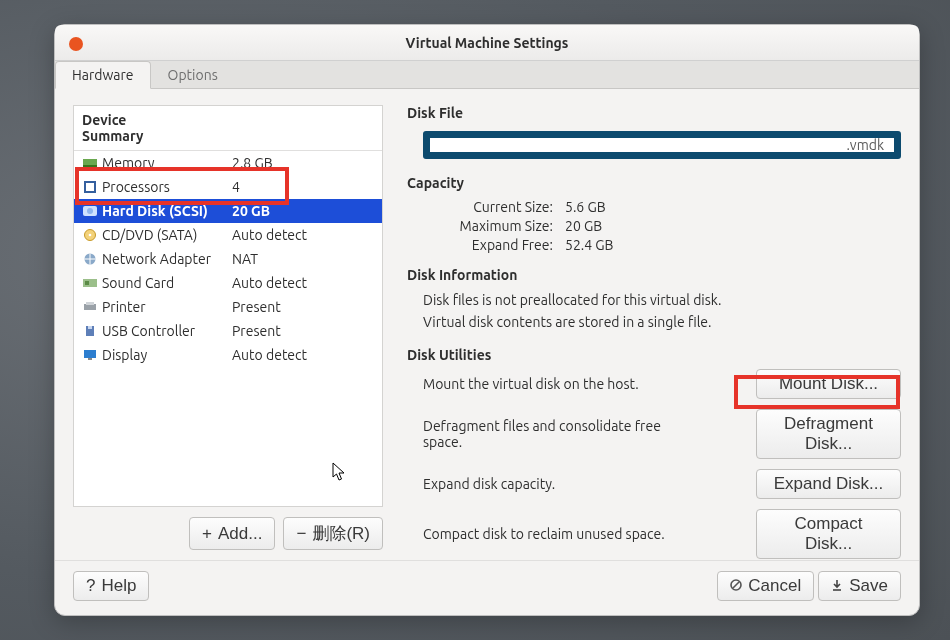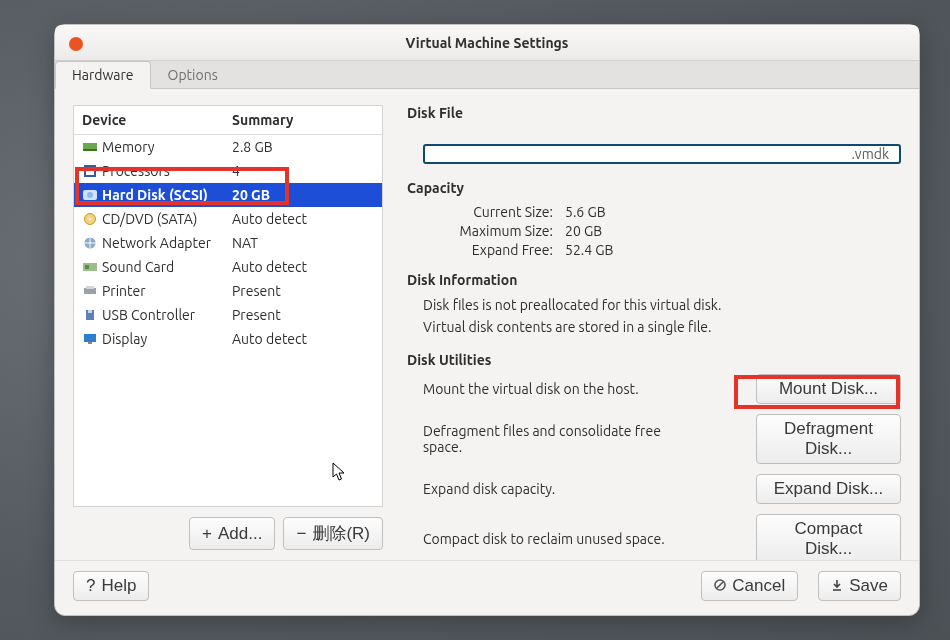--- a/index.html
+++ b/index.html
@@ -57,20 +57,21 @@
   .left-col { width: 310px; display: flex; flex-direction: column; position: relative;}
   .right-col { flex: 1; display: flex; flex-direction: column; position: relative;}
 
   .device-list {
     border: 1px solid #d4d3d1; background: #fff; height: 440px;
     overflow: hidden;
   }
   .device-header {
     display: flex; font-weight: bold; padding: 6px 8px;
     border-bottom: 1px solid #e0dfde;
+    flex-direction: column;
   }
   .col-dev { width: 150px; }
   .col-sum { flex: 1; }
 
   .dev-row {
     display: flex; align-items: center; padding: 3px 8px;
     line-height: 18px; cursor: pointer;
   }
   .dev-row .ic { width: 16px; height: 14px; margin-right: 4px; display:inline-flex; align-items:center; justify-content:center;}
   .dev-row .name { width: 130px; }
@@ -83,42 +84,42 @@
     background: linear-gradient(#fdfdfd,#ececec);
     border: 1px solid #c0bfbd; border-radius: 4px;
     padding: 4px 12px; font-size: 17px; color: #3a3a3a;
     cursor: pointer; display: inline-flex; align-items: center; gap: 6px;
     min-height: 24px;
   }
 
   
   .section-heading { font-weight: bold; margin-bottom: 6px; }
   .disk-file-box {
-    display: flex; align-items: center; background: #fff; border: 2px solid #0c4a6e;
+    display: flex; align-items: center; background: #fff; border: 7px solid #0c4a6e;
     border-radius: 3px; height: 28px; padding: 0 10px;
-    color: #5a5a5a; justify-content: flex-end; margin: 17px 0 16px 16px;
+    color: #5a5a5a; justify-content: flex-end; margin: 4px 0 16px 16px;
   }
   .capacity-grid {
     display: grid; grid-template-columns: 130px auto; row-gap: 3px; column-gap: 12px;
     margin: 2px 0 14px 16px; font-size: 14px;
   }
   .capacity-grid .k { text-align: right; }
 
   .infotext { margin-left: 16px; line-height: 22px; }
   .util-row {
     display: flex; justify-content: space-between; align-items: center;
     margin: 0 0 10px 16px;
   }
   .util-row .btn { width: 145px; justify-content: center; }
 
   .bottom-bar {
     display: flex; justify-content: space-between; align-items: center;
     padding: 10px 18px 14px; border-top: 1px solid #e0dfde;
   }
-  .bottom-right { display:flex; gap: 20px; }
+  .bottom-right { display:flex; gap: 4px; }
   .highlight-devrow {
     position: absolute; pointer-events: none; border: 4px solid #e63329;
   }
 
   
   .ic svg { display:block; }
 
   
   .cursor-arrow {
     position: absolute; left: 332px; top: 462px; width: 14px; height: 20px;

